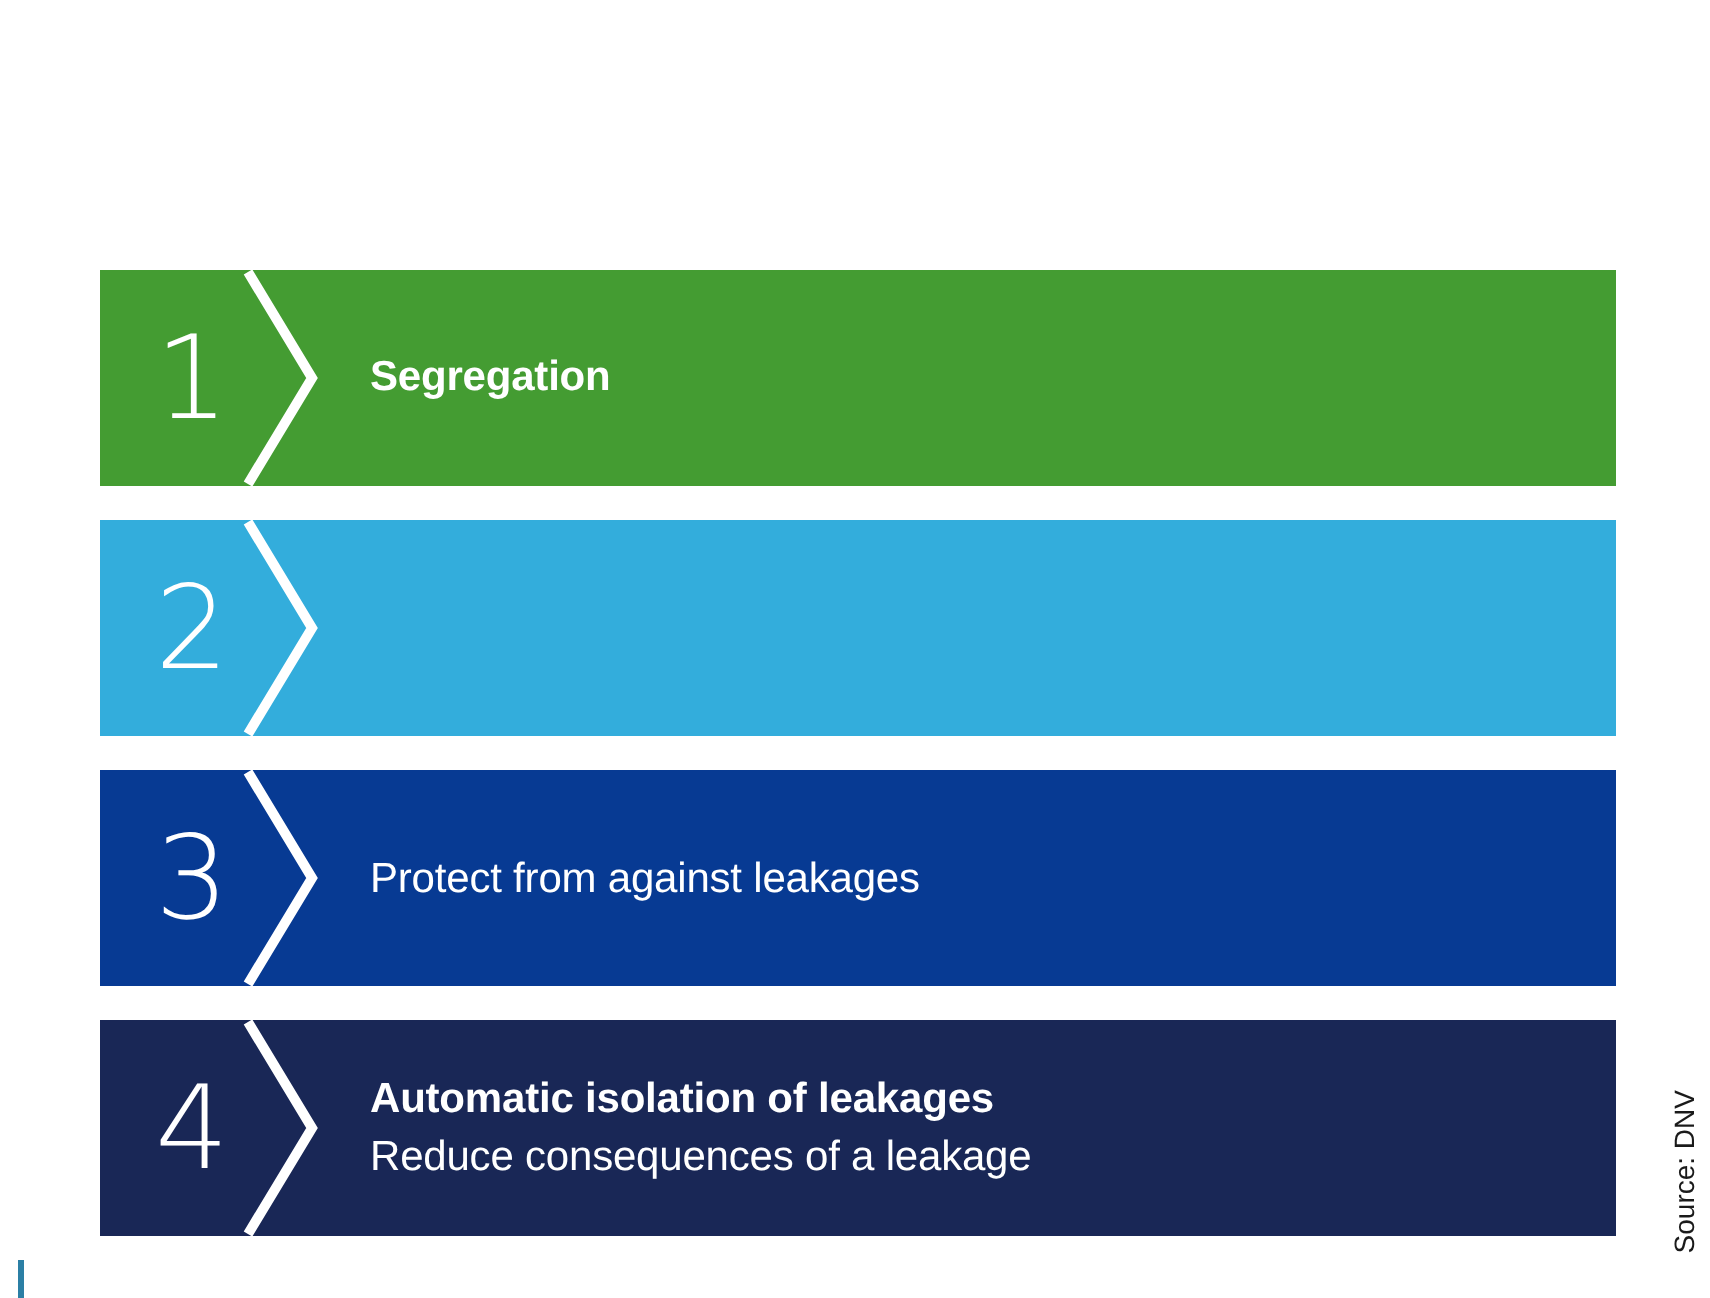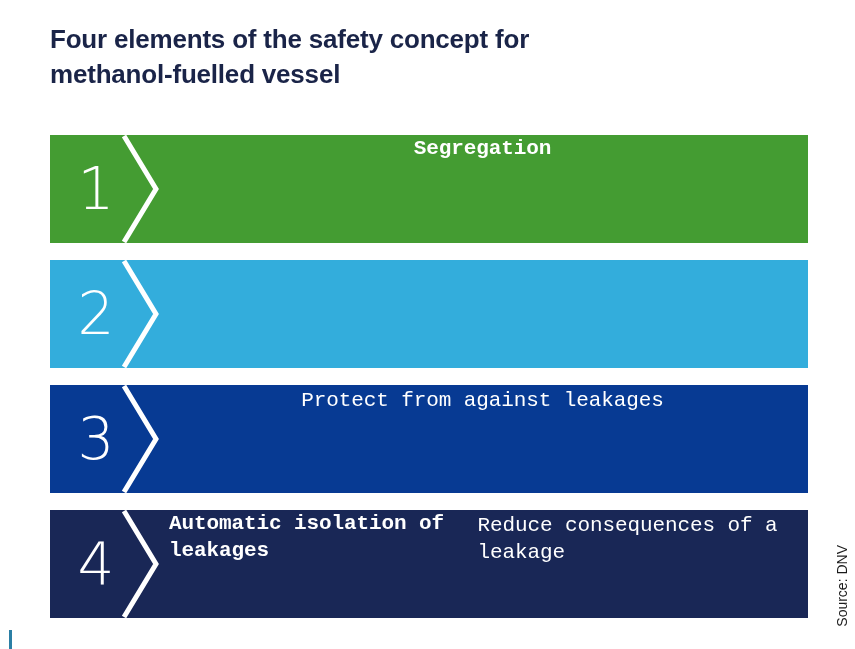--- a/index.html
+++ b/index.html
@@ -79,27 +79,27 @@
     pointer-events: none;
   }
   .band-chevron svg {
     display: block;
     width: 40px;
     height: 108px;
   }
 
   .band-text {
     position: absolute;
-    left: 119px;
+    left: 135px;
     top: 0;
     right: 12px;
     height: 108px;
     display: flex;
+    flex-direction: column;
     justify-content: center;
-    font-family: Liberation Mono, monospace;
   }
 
   .band-heading {
     color: #ffffff;
     font-size: 21px;
     font-weight: bold;
     line-height: 1.3;
     letter-spacing: -0.1px;
   }
 
@@ -134,22 +134,20 @@
     width: 3px;
     height: 19px;
     background: #2B7FA5;
   }
 </style>
 </head>
 <body>
 
 <div class="page">
 
-  <div class="page-title" style="color: rgb(26, 36, 72);">Four elements of the safety concept for
-methanol-fuelled vessel</div>
 
   <div class="bands">
 
     <div class="band" style="background: rgb(68, 156, 50);">
       <div class="band-number">1</div>
       <div class="band-chevron">
         <svg viewBox="0 0 40 108" preserveAspectRatio="none" aria-hidden="true">
           <polyline points="4,1 36,54 4,107" fill="none" stroke="#ffffff" stroke-width="5"></polyline>
         </svg>
       </div>

